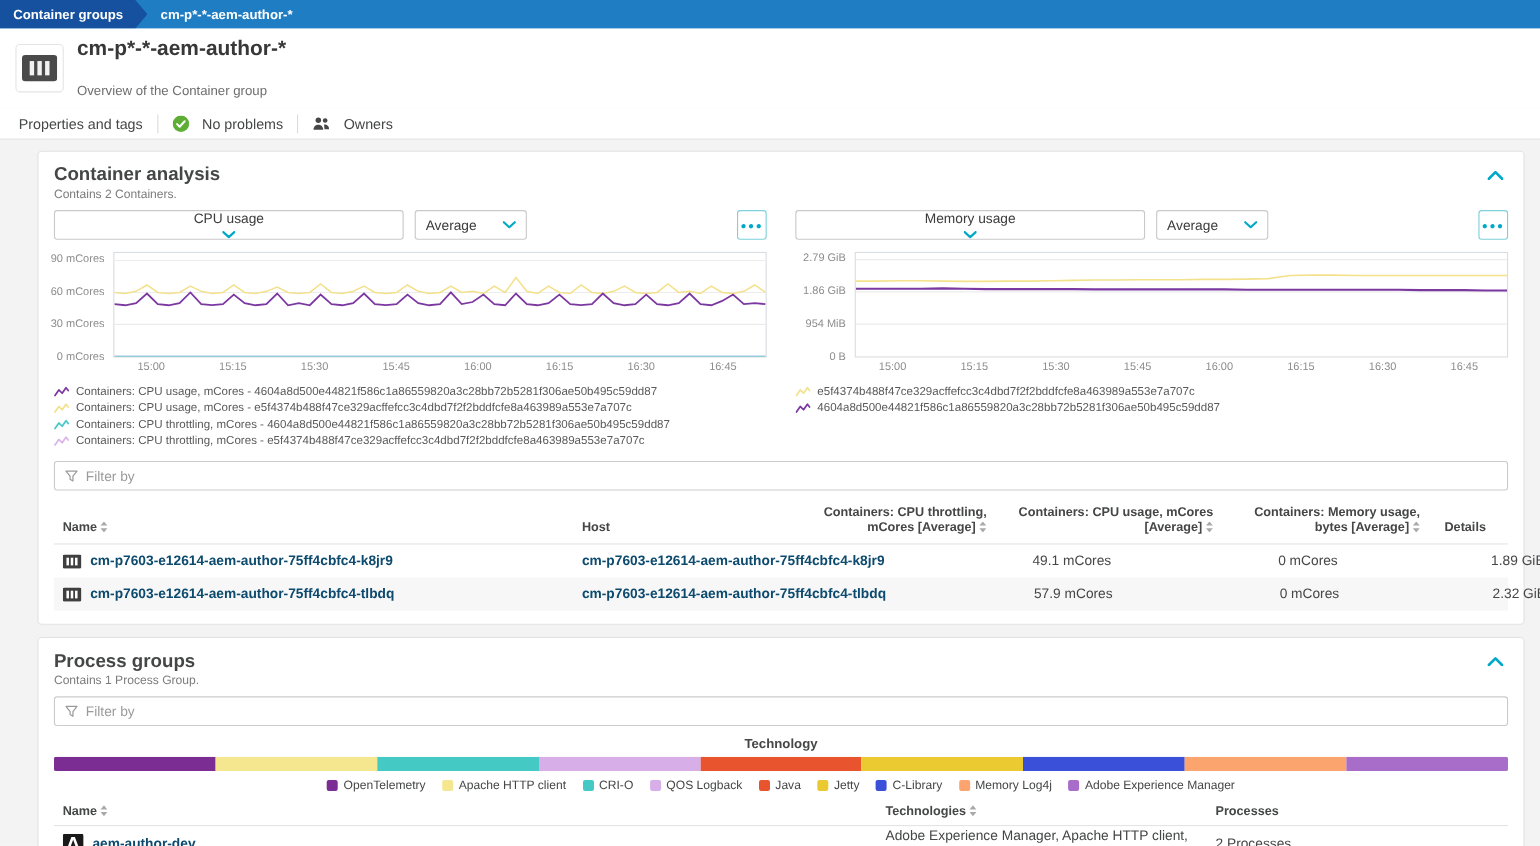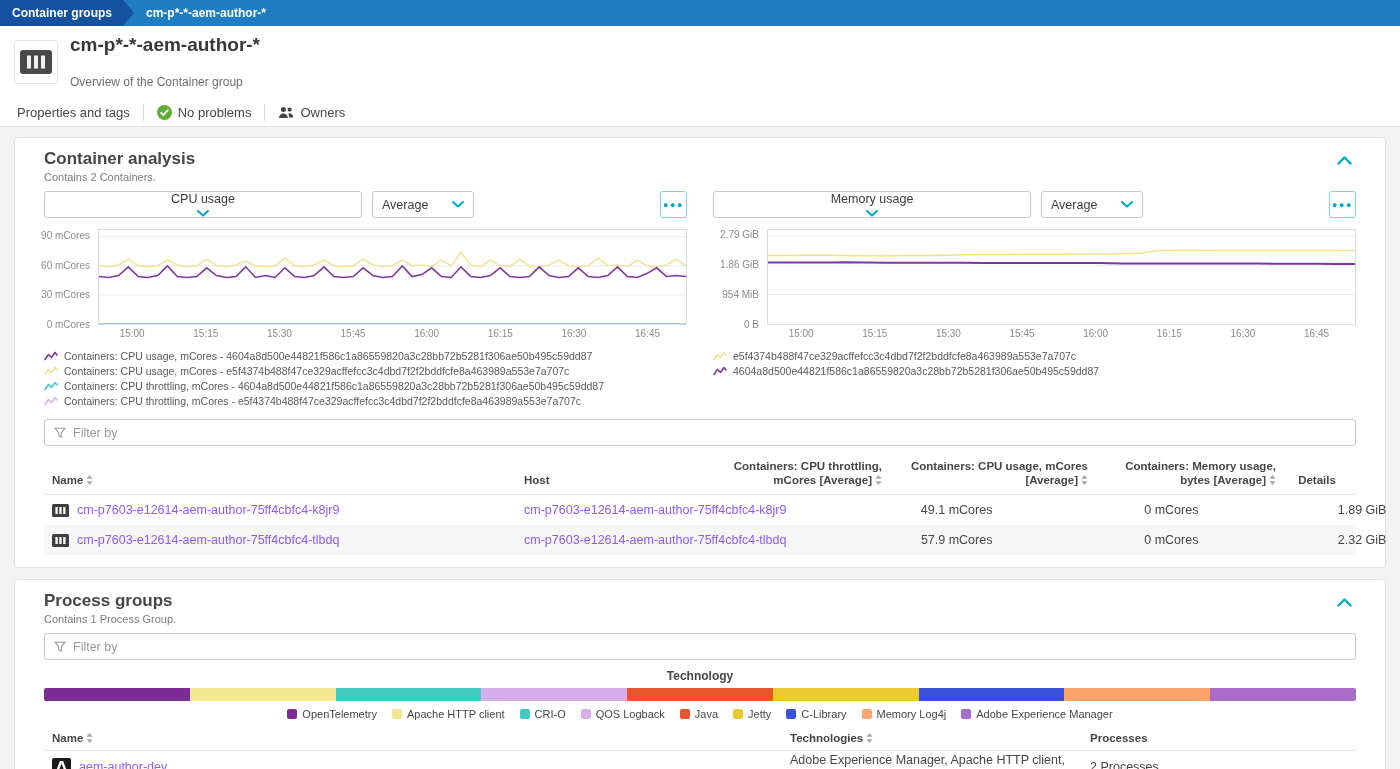--- a/index.html
+++ b/index.html
@@ -15,24 +15,24 @@
   
   .entity-header { background: #fff; display: flex; align-items: center; gap: 12px; padding: 8px 14px 9px; }
   .icon-card { width: 44px; height: 44px; border: 1px solid #e4e4e4; border-radius: 4px; background: #fff;
     display: flex; align-items: center; justify-content: center; }
   .entity-title { font-size: 19px; font-weight: bold; color: #383838; }
   .entity-sub { font-size: 12px; color: #6e6e6e; margin-top: 19px; }
 
   
   .tab-bar { background: #fff; border-bottom: 1px solid #e0e0e0; display: flex; align-items: center; height: 29px; padding: 0 4px; font-size: 13px; color: #454646; }
   .tab { display: flex; align-items: center; gap: 6px; padding: 0 13px; height: 17px; cursor: pointer; }
-  .tab + .tab { border-left: 1px solid #dcdcdc; }
+  .tab + .tab { border-left: 1px solid #dcdcdc; gap: 12px; }
 
   .main { padding: 10px 14px 0; }
-  .panel { background: #fff; border: 1px solid #e2e2e2; border-radius: 4px; padding: 11px 29px 12px; }
+  .panel { background: #fff; border: 1px solid #e2e2e2; border-radius: 4px; padding: 11px 14px 12px; margin-left: 20px; }
   .panel + .panel { margin-top: 11px; }
 
   .section-head { display: flex; justify-content: space-between; align-items: flex-start; }
   .section-title { font-size: 17px; font-weight: bold; color: #454646; }
   .section-sub { font-size: 11px; color: #7c7c7c; margin-top: 2px; }
   .collapse-btn { cursor: pointer; padding: 2px 4px; }
 
   
   .charts-grid { display: grid; grid-template-columns: 1fr 1fr; column-gap: 26px; margin-top: 8px; }
   .chart-controls { display: flex; gap: 10px; align-items: center; }
@@ -60,21 +60,21 @@
 
   
   .ctable { margin-top: 13px; }
   .ctable-head, .ctable-row { display: grid; grid-template-columns: 462px 1fr 196px 196px 178px 62px; column-gap: 10px; align-items: center; padding: 0 8px; }
   .ctable-head { align-items: end; padding-bottom: 7px; border-bottom: 1px solid #e4e4e4; font-size: 11.5px; font-weight: bold; color: #454646; line-height: 14px; }
   .ctable-row { height: 30px; font-size: 12.5px; color: #454646; }
   .ctable-row:nth-child(even) { background: #f7f7f7; }
   .cell-right { text-align: right; }
   .cell-center { text-align: center; }
   .name-cell { display: flex; align-items: center; gap: 8px; overflow: hidden; }
-  a.ent-link { color: #8b5cf6; text-decoration: none; cursor: pointer; white-space: nowrap; }
+  a.ent-link { color: #0c4a6e; text-decoration: none; cursor: pointer; white-space: nowrap; font-weight: bold; }
   .sort-ic { margin-left: 3px; vertical-align: -1px; cursor: pointer; }
 
   
   .tech-title { text-align: center; font-weight: bold; font-size: 12px; color: #454646; margin-top: 9px; }
   .tech-bar { display: flex; height: 13px; border-radius: 2px; overflow: hidden; margin-top: 5px; }
   .tech-seg { flex: 1; }
   .tech-legend { display: flex; justify-content: center; align-items: center; gap: 15px; margin-top: 7px; font-size: 11px; color: #454646; }
   .tl-item { display: flex; align-items: center; gap: 5px; }
   .sw { width: 10px; height: 10px; border-radius: 2px; flex: none; }
   .ptable { margin-top: 12px; }

